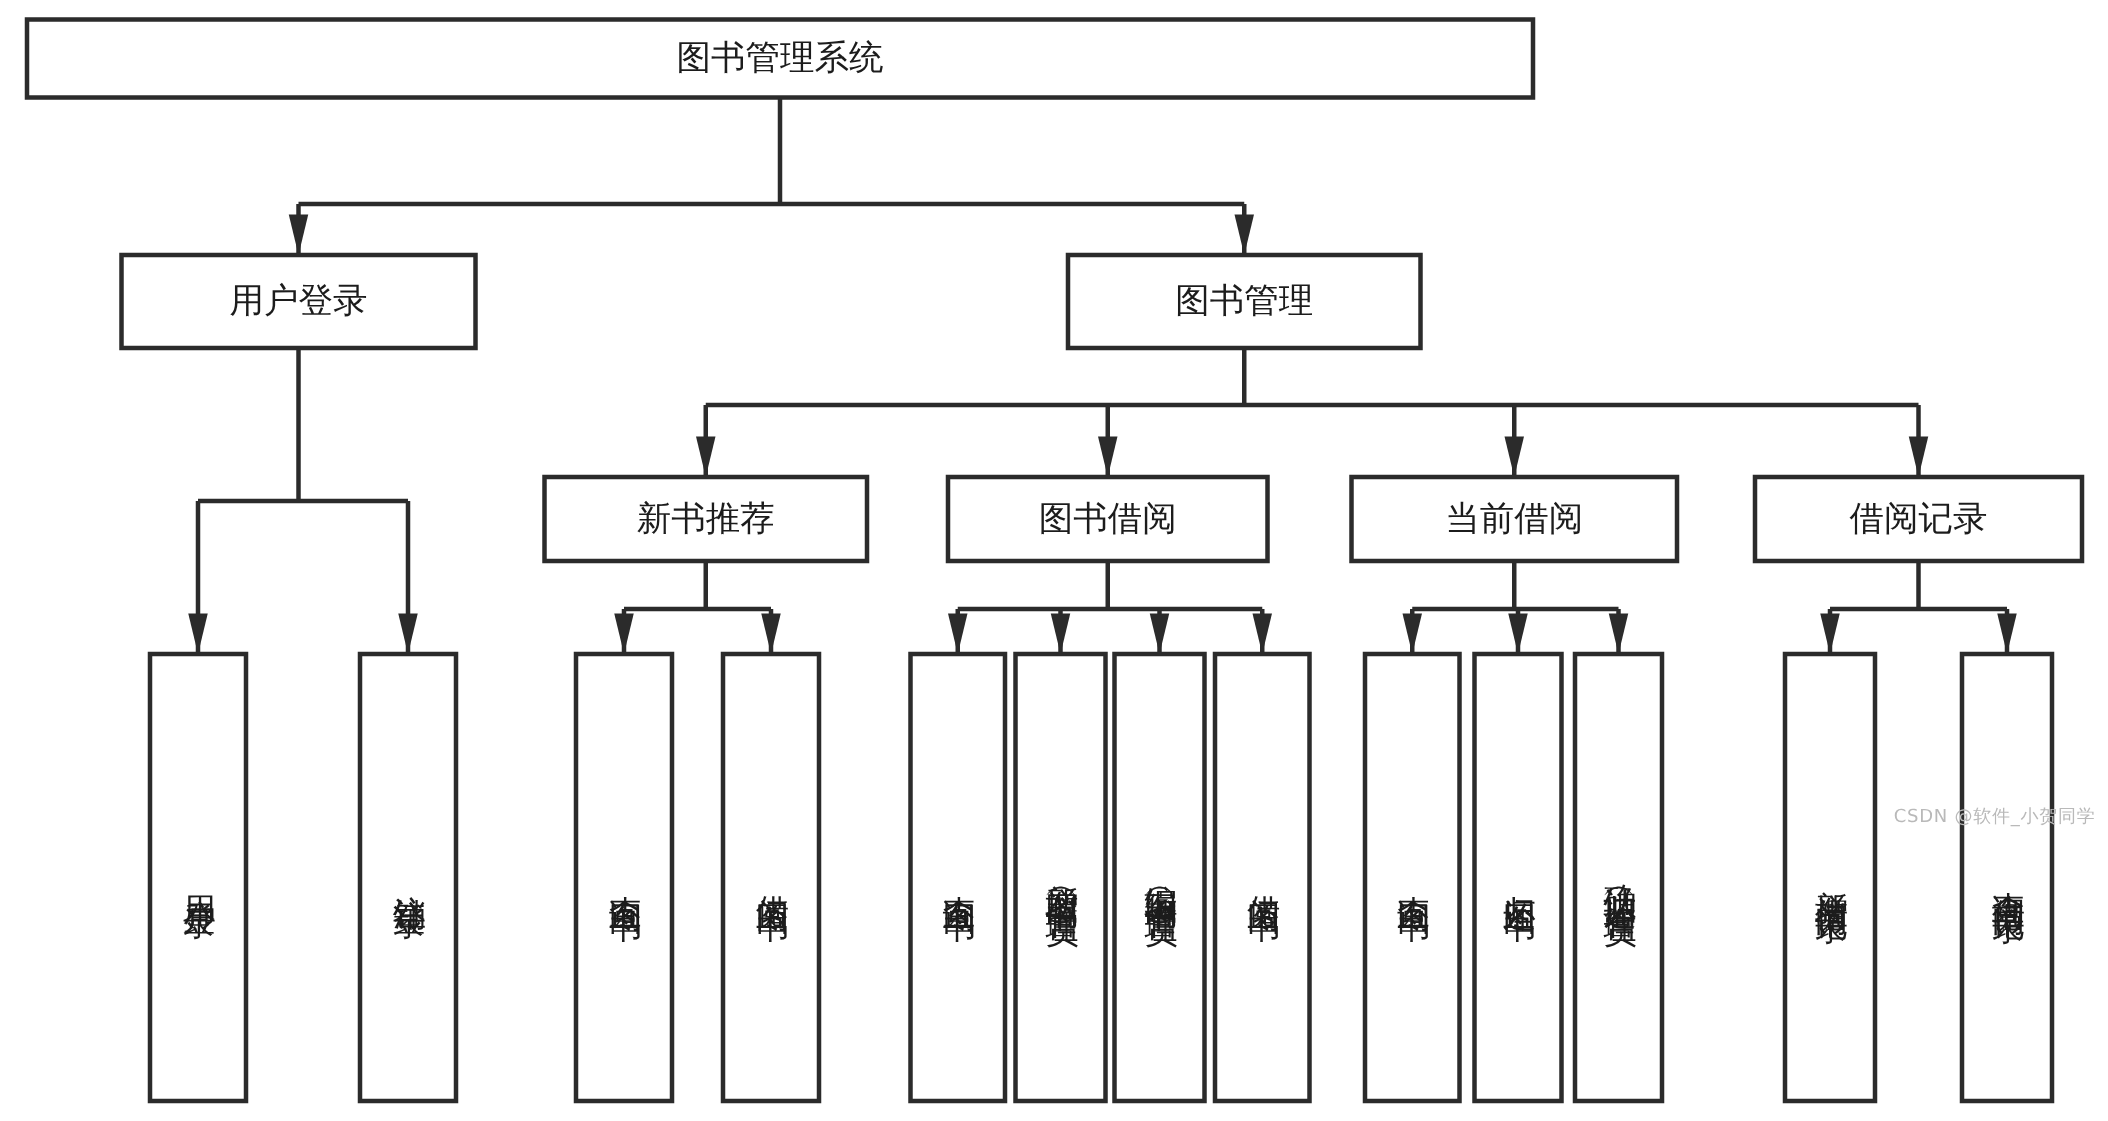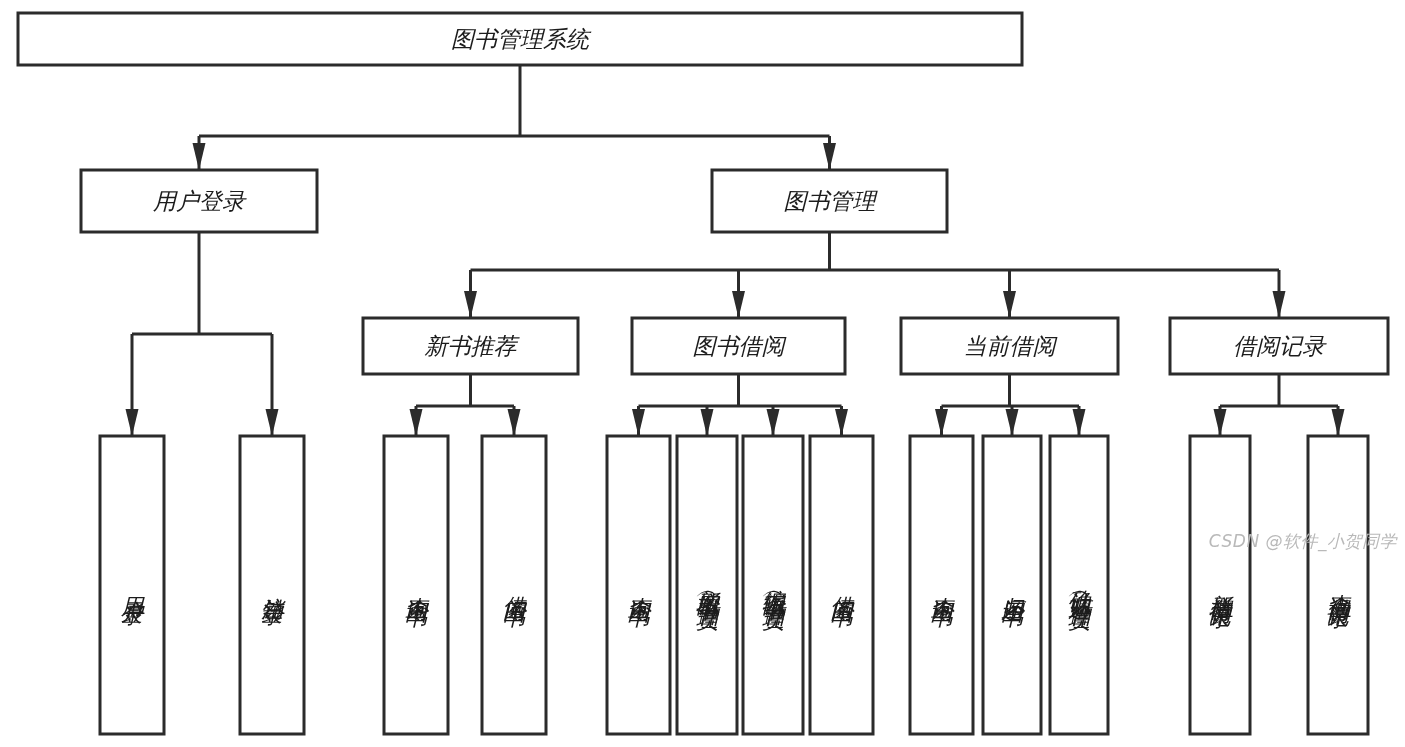--- a/index.html
+++ b/index.html
@@ -13,21 +13,20 @@
     width: 1405px;
     height: 747px;
     overflow: hidden;
     position: relative;
   }
   #diagram-root {
     position: relative;
     width: 1405px;
     height: 559px;
     background: #ffffff;
-    font-style: italic;
   }
   svg.flow-svg {
     position: absolute;
     left: 0;
     top: 0;
     width: 1405px;
     height: 747px;
     display: block;
   }
   .node-box {
@@ -68,21 +67,21 @@
     letter-spacing: 3px;
     color: #1c1c1c;
     white-space: nowrap;
     text-align: center;
   }
   .watermark {
     position: absolute;
     right: 8px;
     bottom: 6px;
     font-family: "DejaVu Sans", "Liberation Sans", sans-serif;
-    font-size: 17px;
+    font-size: 12px;
     color: #b9b9b9;
     letter-spacing: 0.5px;
     white-space: nowrap;
     pointer-events: none;
   }
 </style>
 </head>
 <body>
 
 <div id="diagram-root">

